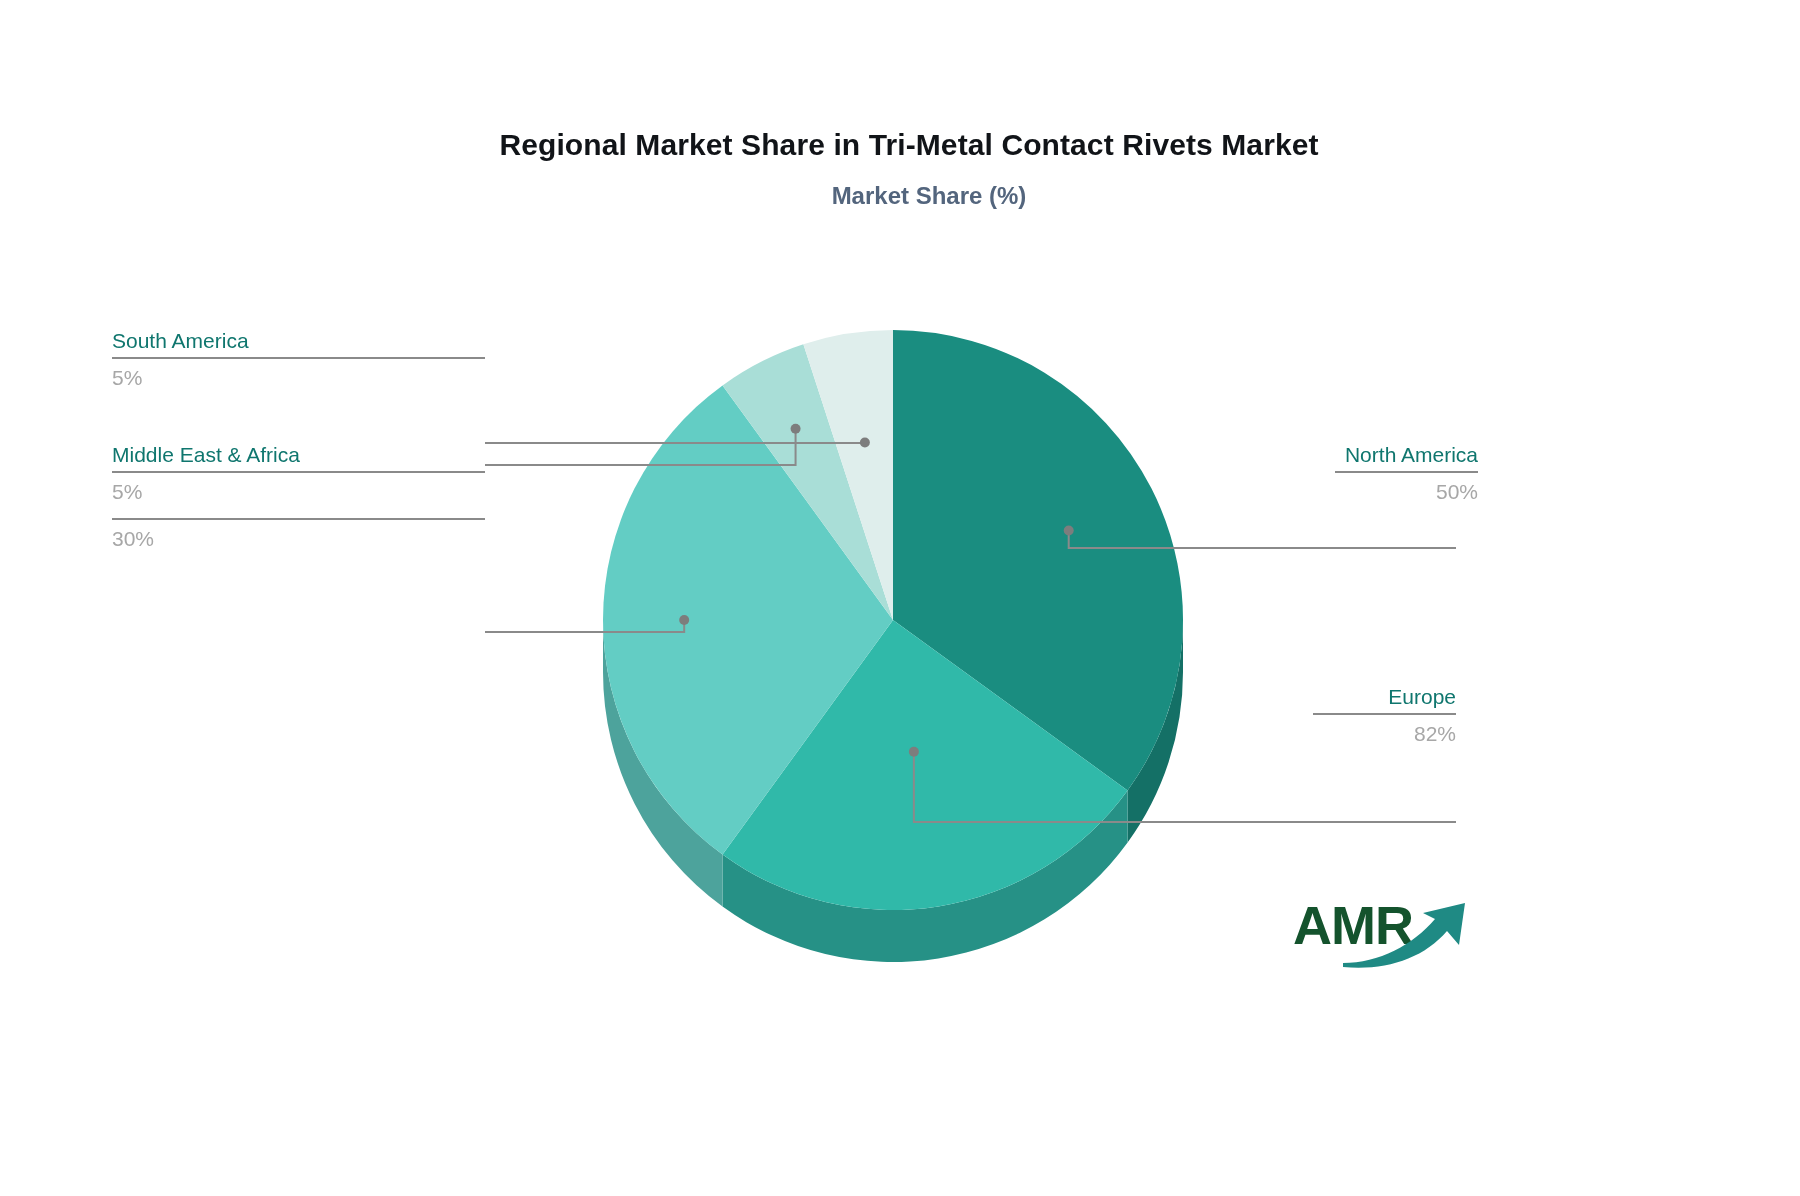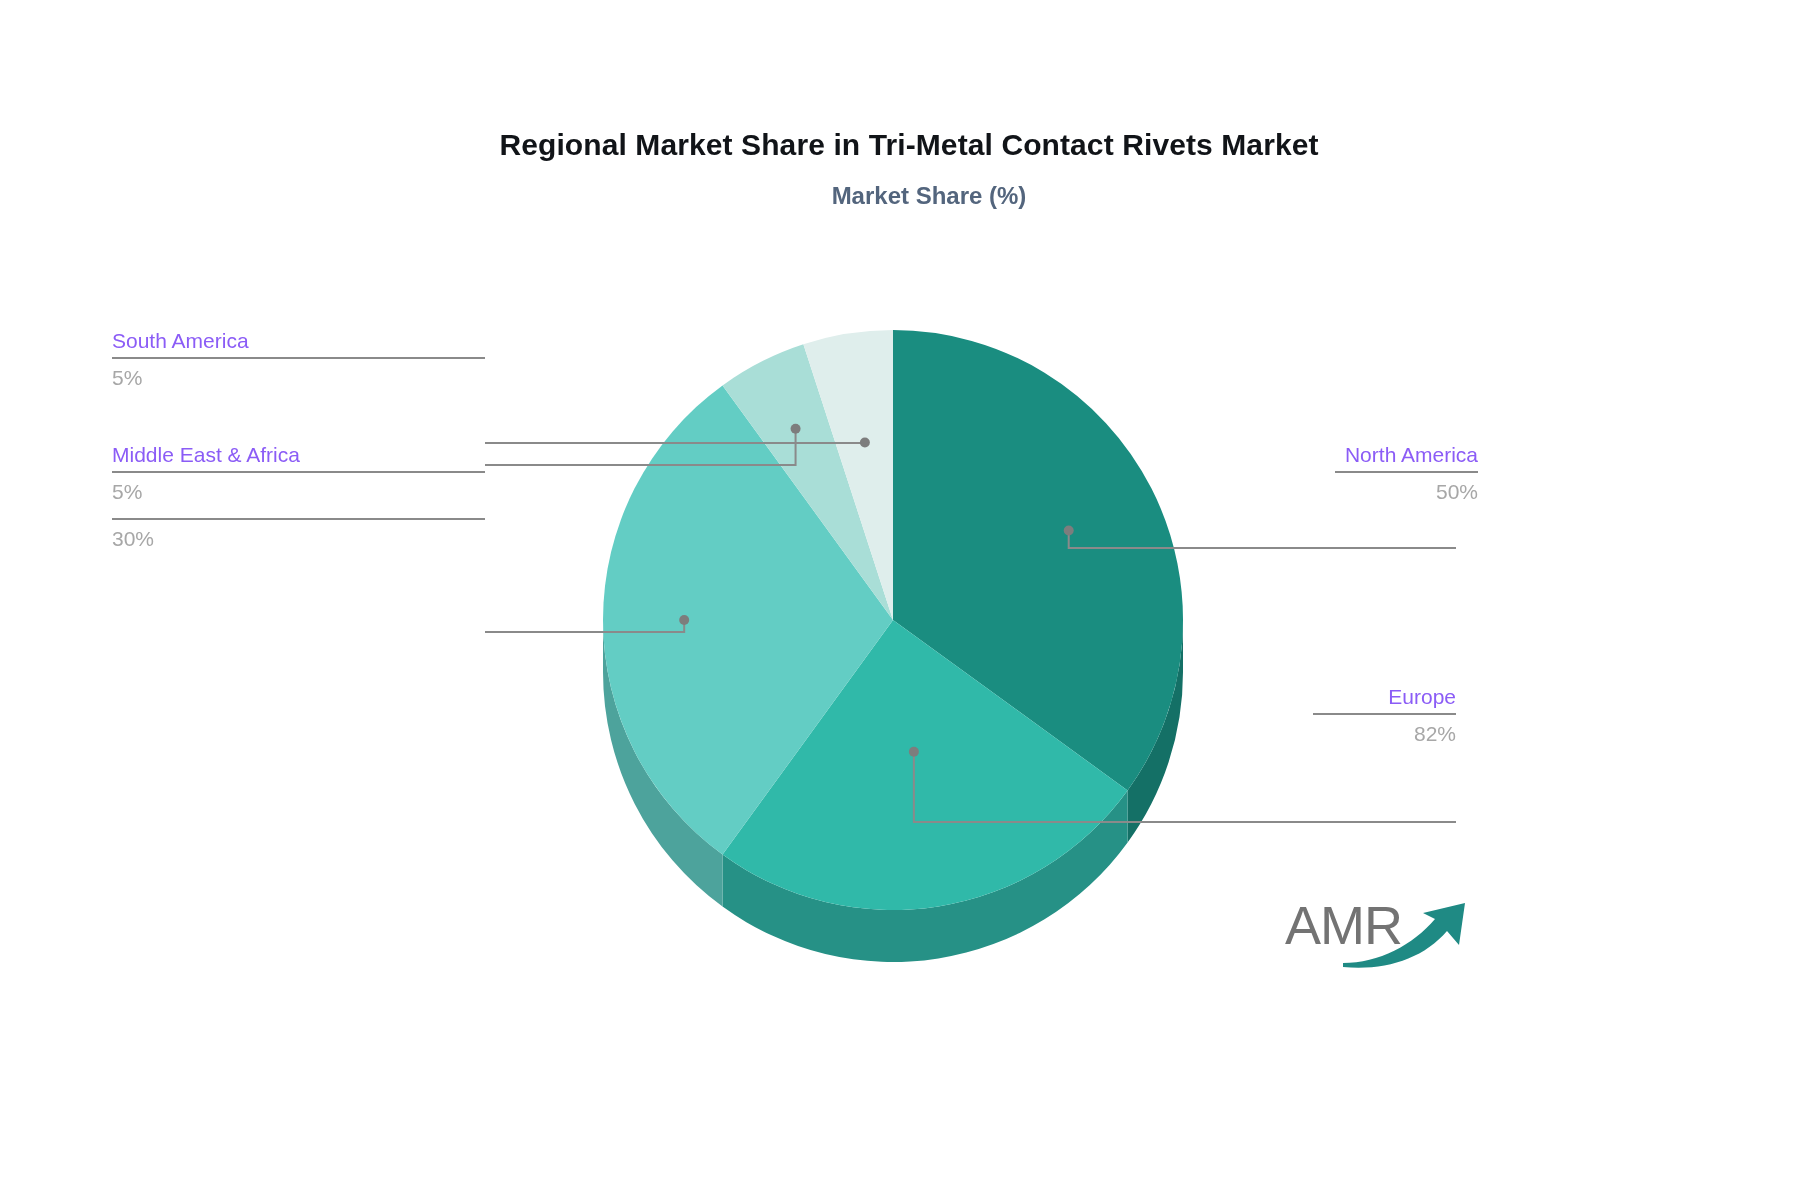--- a/index.html
+++ b/index.html
@@ -51,21 +51,21 @@
     left: 0;
     top: 0;
   }
   
   .callout {
     position: absolute;
     font-family: "Liberation Sans", sans-serif;
   }
   .callout .cl-name {
     font-size: 21px;
-    color: #8b5cf6;
+    color: #0f766e;
     white-space: nowrap;
     line-height: 26px;
     padding-bottom: 3px;
   }
   .callout .cl-rule {
     height: 2px;
     background: #8a8a8a;
     width: 100%;
   }
   .callout .cl-value {
@@ -89,25 +89,25 @@
   
   #amr-logo {
     position: absolute;
     left: 1285px;
     top: 895px;
     width: 190px;
     height: 75px;
   }
   #amr-logo .amr-text {
     position: absolute;
-    left: 0;
+    left: 8px;
     top: 2px;
     font-size: 54px;
-    font-weight: normal;
-    color: #737373;
+    font-weight: bold;
+    color: #14532d;
     letter-spacing: -1px;
     line-height: 56px;
   }
   #amr-logo .amr-arrow {
     position: absolute;
     left: 46px;
     top: 6px;
   }
 </style>
 </head>

